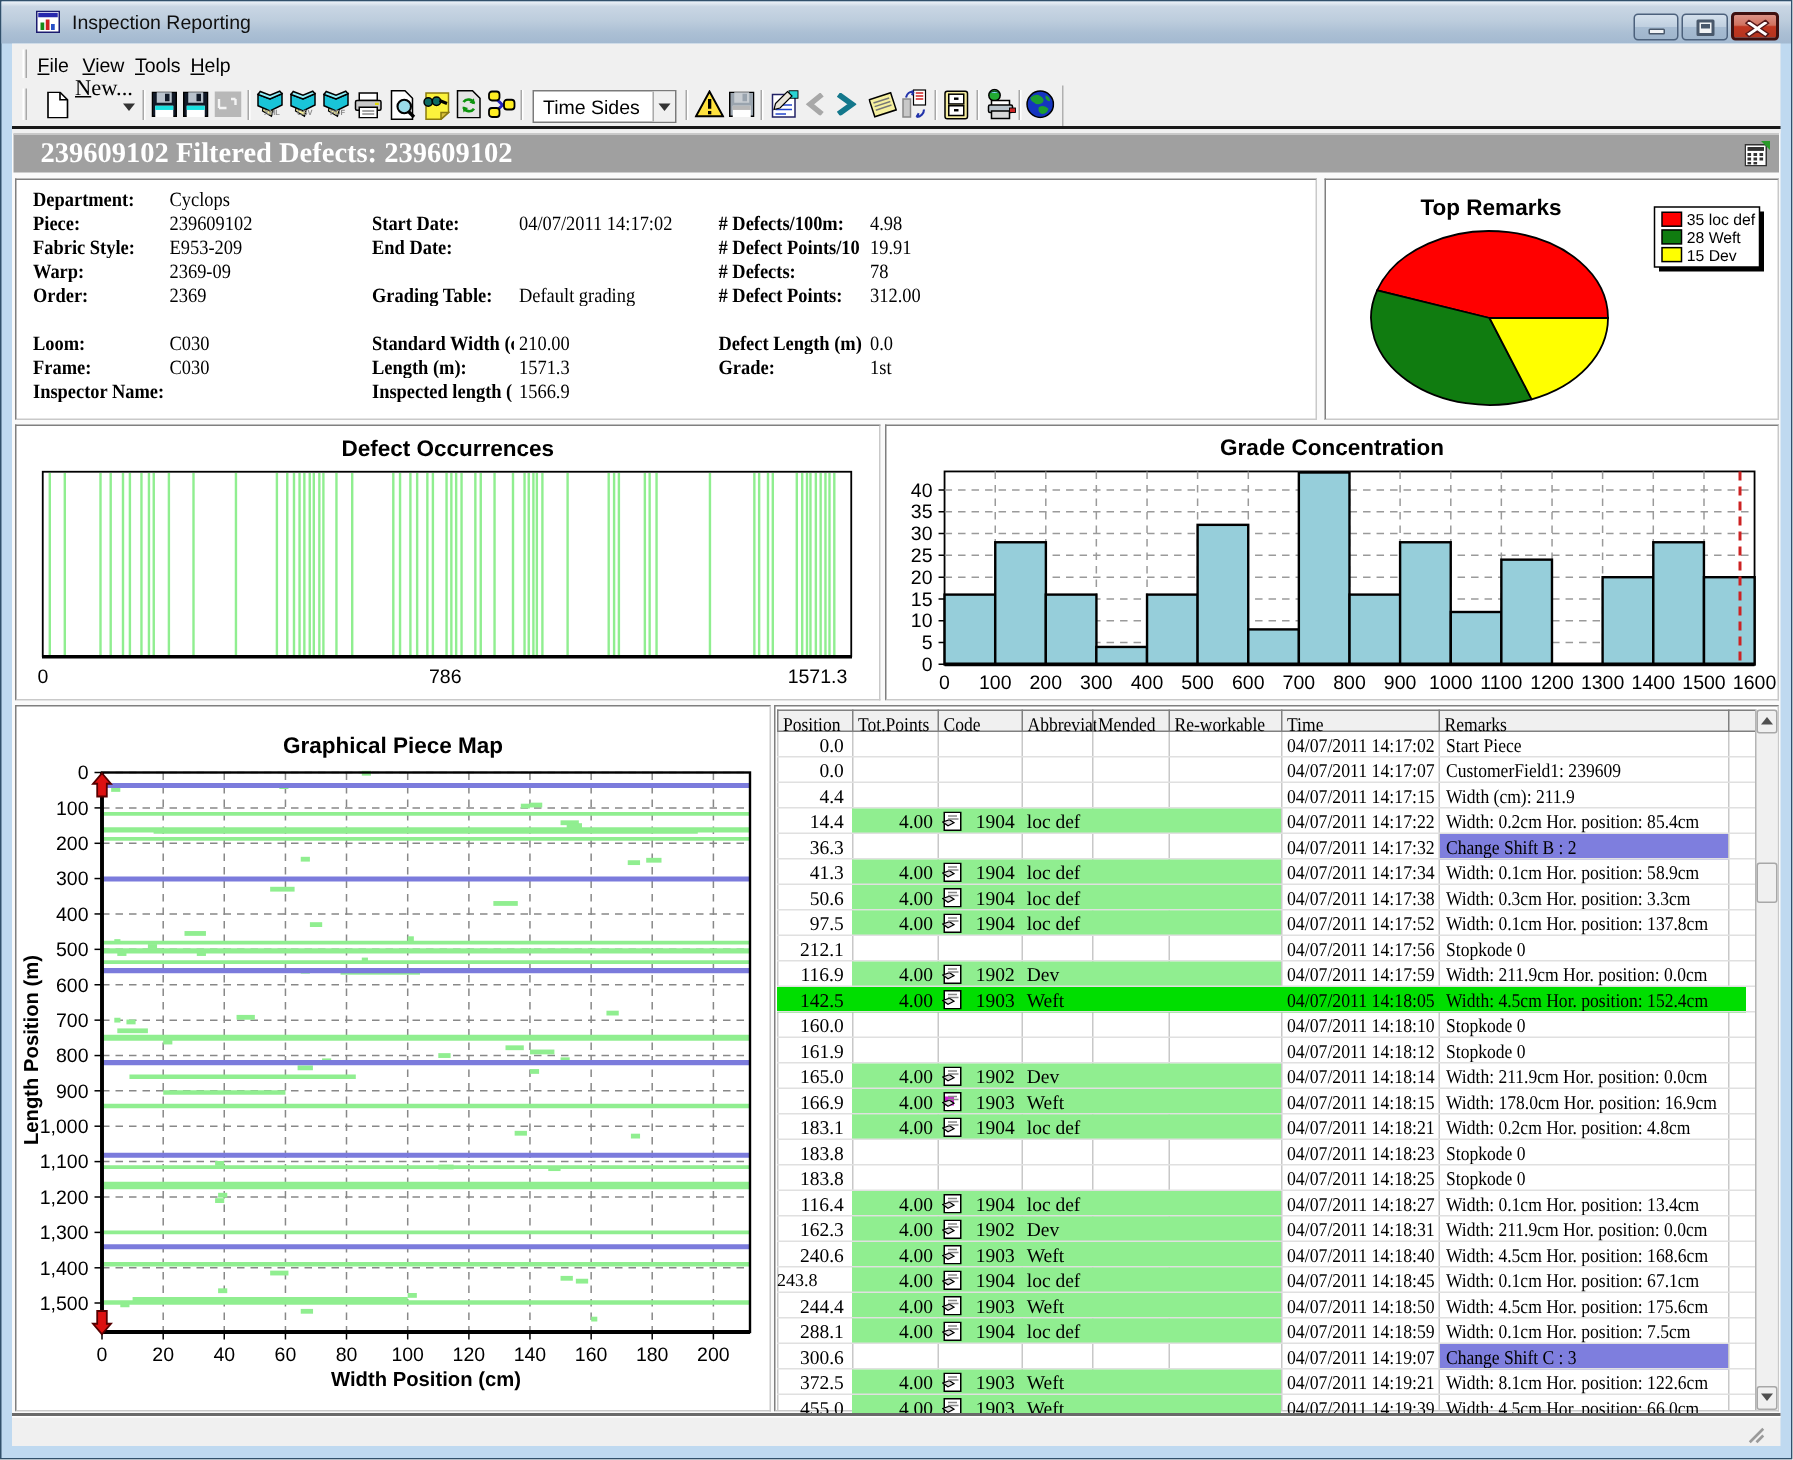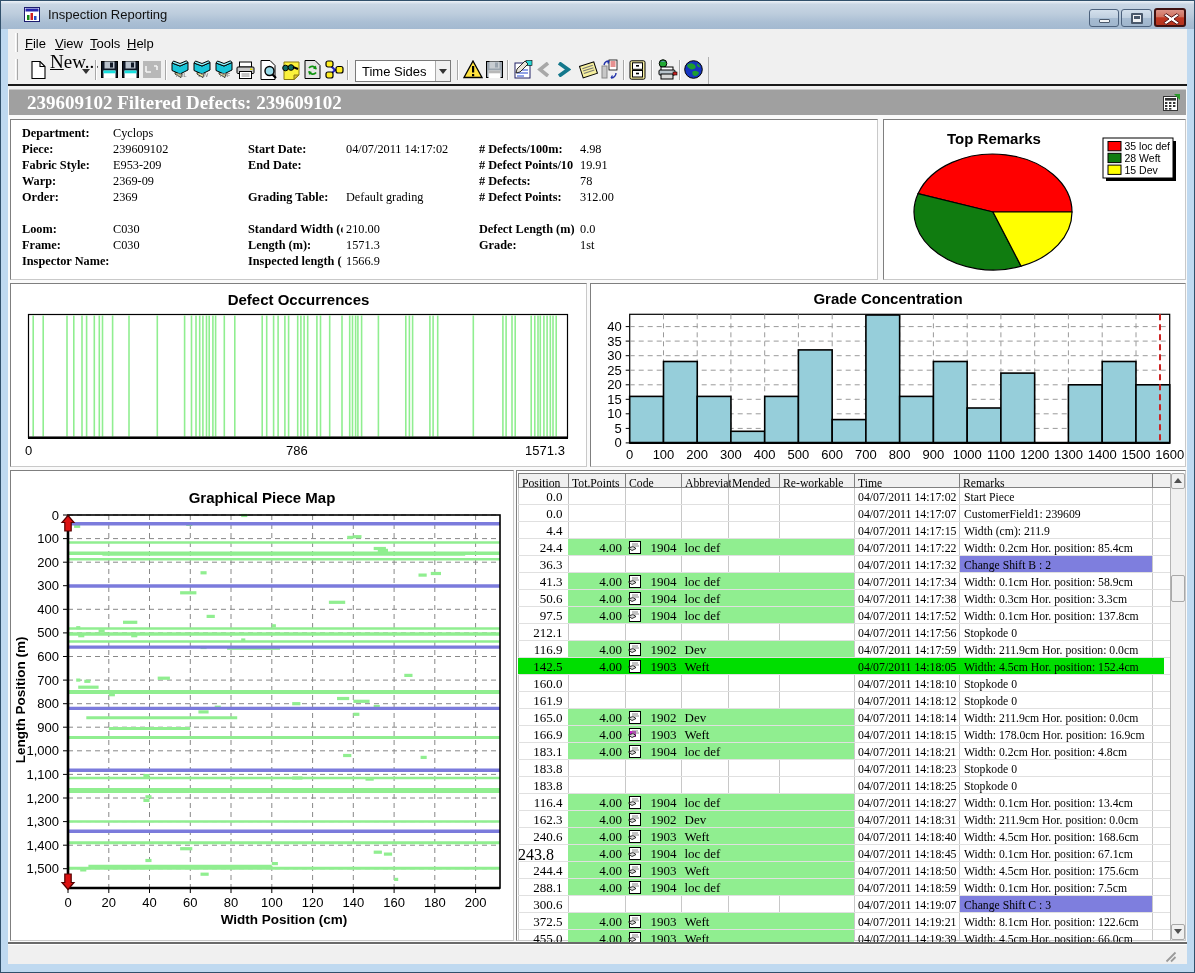--- a/index.html
+++ b/index.html
@@ -37,21 +37,21 @@
 <div class="abs" style="left:55px;top:36px;font-size:13px;"><span style="text-decoration:underline;">V</span>iew</div>
 <div class="abs" style="left:90px;top:36px;font-size:13px;"><span style="text-decoration:underline;">T</span>ools</div>
 <div class="abs" style="left:127px;top:36px;font-size:13px;"><span style="text-decoration:underline;">H</span>elp</div>
 <div class="abs" style="left:8px;top:56px;width:1179px;height:28px;background:#F0F0F0;"></div>
 <div class="abs" style="left:8px;top:84px;width:1179px;height:2px;background:#191919;"></div>
 <div class="abs" style="left:15px;top:59px;width:3px;height:21px;border-left:1px solid #fff;border-right:1px solid #a8a8a8;"></div>
 <svg class="abs" style="left:31px;top:61px;" width="15" height="18" viewBox="0 0 15 18">
 <path d="M1,0.5 H9 L14,5.5 V17.5 H1 Z" fill="#fff" stroke="#000" stroke-width="1.1"></path>
 <path d="M9,0.5 L9,5.5 L14,5.5" fill="none" stroke="#000" stroke-width="1.1"></path>
 </svg>
-<div class="abs serif" style="left:50px;top:51px;font-size:19px;"><span style="text-decoration:underline;">N</span>ew...</div>
+<div class="abs serif" style="left:50px;top:51px;font-size:15px;"><span style="text-decoration:underline;">N</span>ew...</div>
 <div class="abs" style="left:82px;top:69px;width:0;height:0;border-left:4px solid transparent;border-right:4px solid transparent;border-top:5px solid #333;"></div>
 <div class="abs" style="left:95px;top:60px;width:2px;height:20px;border-left:1px solid #a8a8a8;border-right:1px solid #fff;"></div>
 <svg class="abs" style="left:101px;top:61px;" width="17" height="17" viewBox="0 0 17 17">
 <rect x="0.5" y="0.5" width="16" height="16" fill="#111927" stroke="#000"></rect>
 <rect x="3.5" y="0.5" width="10" height="7" fill="#b9c2cc"></rect>
 <rect x="9" y="1.5" width="3" height="5" fill="#111927"></rect>
 <rect x="2.5" y="9.5" width="12" height="7.5" fill="#fff"></rect>
 <rect x="2.5" y="9.5" width="12" height="2.8" fill="#19e0e0"></rect>
 </svg>
 <svg class="abs" style="left:122px;top:61px;" width="17" height="17" viewBox="0 0 17 17">
@@ -624,21 +624,21 @@
 <div class="abs" style="left:518px;top:521.1px;width:651.7px;height:1px;background:#E0E0E0;"></div>
 <div class="abs serif" style="left:518px;top:506.4px;width:44.5px;text-align:right;font-size:13px;">0.0</div>
 <div class="abs serif" style="left:857.5px;top:506.4px;font-size:13px;white-space:nowrap;transform:scaleX(0.91);transform-origin:0 0;">04/07/2011 14:17:07</div>
 <div class="abs serif" style="left:963.5px;top:506.4px;font-size:13px;white-space:nowrap;transform:scaleX(0.9);transform-origin:0 0;">CustomerField1: 239609</div>
 <div class="abs" style="left:518px;top:538.1px;width:651.7px;height:1px;background:#E0E0E0;"></div>
 <div class="abs serif" style="left:518px;top:523.4px;width:44.5px;text-align:right;font-size:13px;">4.4</div>
 <div class="abs serif" style="left:857.5px;top:523.4px;font-size:13px;white-space:nowrap;transform:scaleX(0.91);transform-origin:0 0;">04/07/2011 14:17:15</div>
 <div class="abs serif" style="left:963.5px;top:523.4px;font-size:13px;white-space:nowrap;transform:scaleX(0.9);transform-origin:0 0;">Width (cm): 211.9</div>
 <div class="abs" style="left:567.5px;top:538.9px;width:286.0px;height:17.0px;background:#90EE90;"></div>
 <div class="abs" style="left:518px;top:555.1px;width:651.7px;height:1px;background:#E0E0E0;"></div>
-<div class="abs serif" style="left:518px;top:540.4px;width:44.5px;text-align:right;font-size:13px;">24.4</div>
+<div class="abs serif" style="left:518px;top:540.4px;width:44.5px;text-align:right;font-size:13px;">14.4</div>
 <div class="abs serif" style="left:567.5px;top:540.4px;width:54.5px;text-align:right;font-size:13px;">4.00</div>
 <svg class="abs" style="left:628px;top:540.6999999999999px;" width="14" height="13" viewBox="0 0 14 13">
     <rect x="1.5" y="0.5" width="11" height="12" fill="#fff" stroke="#000"></rect>
     <path d="M0.5,7 L5,5.5 L8,7.5 L4,9.5 Z" fill="#ddd" stroke="#000" stroke-width="0.8"></path>
     <line x1="4" y1="3" x2="10" y2="3" stroke="#888"></line>
     <line x1="4" y1="5" x2="11" y2="5" stroke="#888"></line>
   </svg>
 <div class="abs serif" style="left:625px;top:540.4px;width:51.5px;text-align:right;font-size:13px;">1904</div>
 <div class="abs serif" style="left:684.5px;top:540.4px;font-size:13px;">loc def</div>
 <div class="abs serif" style="left:857.5px;top:540.4px;font-size:13px;white-space:nowrap;transform:scaleX(0.91);transform-origin:0 0;">04/07/2011 14:17:22</div>
@@ -818,21 +818,21 @@
     <path d="M0.5,7 L5,5.5 L8,7.5 L4,9.5 Z" fill="#ddd" stroke="#000" stroke-width="0.8"></path>
     <line x1="4" y1="3" x2="10" y2="3" stroke="#888"></line>
     <line x1="4" y1="5" x2="11" y2="5" stroke="#888"></line>
   </svg>
 <div class="abs serif" style="left:625px;top:829.4px;width:51.5px;text-align:right;font-size:13px;">1903</div>
 <div class="abs serif" style="left:684.5px;top:829.4px;font-size:13px;">Weft</div>
 <div class="abs serif" style="left:857.5px;top:829.4px;font-size:13px;white-space:nowrap;transform:scaleX(0.91);transform-origin:0 0;">04/07/2011 14:18:40</div>
 <div class="abs serif" style="left:963.5px;top:829.4px;font-size:13px;white-space:nowrap;transform:scaleX(0.9);transform-origin:0 0;">Width: 4.5cm Hor. position: 168.6cm</div>
 <div class="abs" style="left:567.5px;top:844.9px;width:286.0px;height:17.0px;background:#90EE90;"></div>
 <div class="abs" style="left:518px;top:861.1px;width:651.7px;height:1px;background:#E0E0E0;"></div>
-<div class="abs serif" style="left:518px;top:846.4px;width:23px;text-align:right;font-size:16px;">243.8</div>
+<div class="abs serif" style="left:518px;top:846.4px;width:23px;text-align:right;font-size:12px;">243.8</div>
 <div class="abs serif" style="left:567.5px;top:846.4px;width:54.5px;text-align:right;font-size:13px;">4.00</div>
 <svg class="abs" style="left:628px;top:846.6999999999999px;" width="14" height="13" viewBox="0 0 14 13">
     <rect x="1.5" y="0.5" width="11" height="12" fill="#fff" stroke="#000"></rect>
     <path d="M0.5,7 L5,5.5 L8,7.5 L4,9.5 Z" fill="#ddd" stroke="#000" stroke-width="0.8"></path>
     <line x1="4" y1="3" x2="10" y2="3" stroke="#888"></line>
     <line x1="4" y1="5" x2="11" y2="5" stroke="#888"></line>
   </svg>
 <div class="abs serif" style="left:625px;top:846.4px;width:51.5px;text-align:right;font-size:13px;">1904</div>
 <div class="abs serif" style="left:684.5px;top:846.4px;font-size:13px;">loc def</div>
 <div class="abs serif" style="left:857.5px;top:846.4px;font-size:13px;white-space:nowrap;transform:scaleX(0.91);transform-origin:0 0;">04/07/2011 14:18:45</div>

